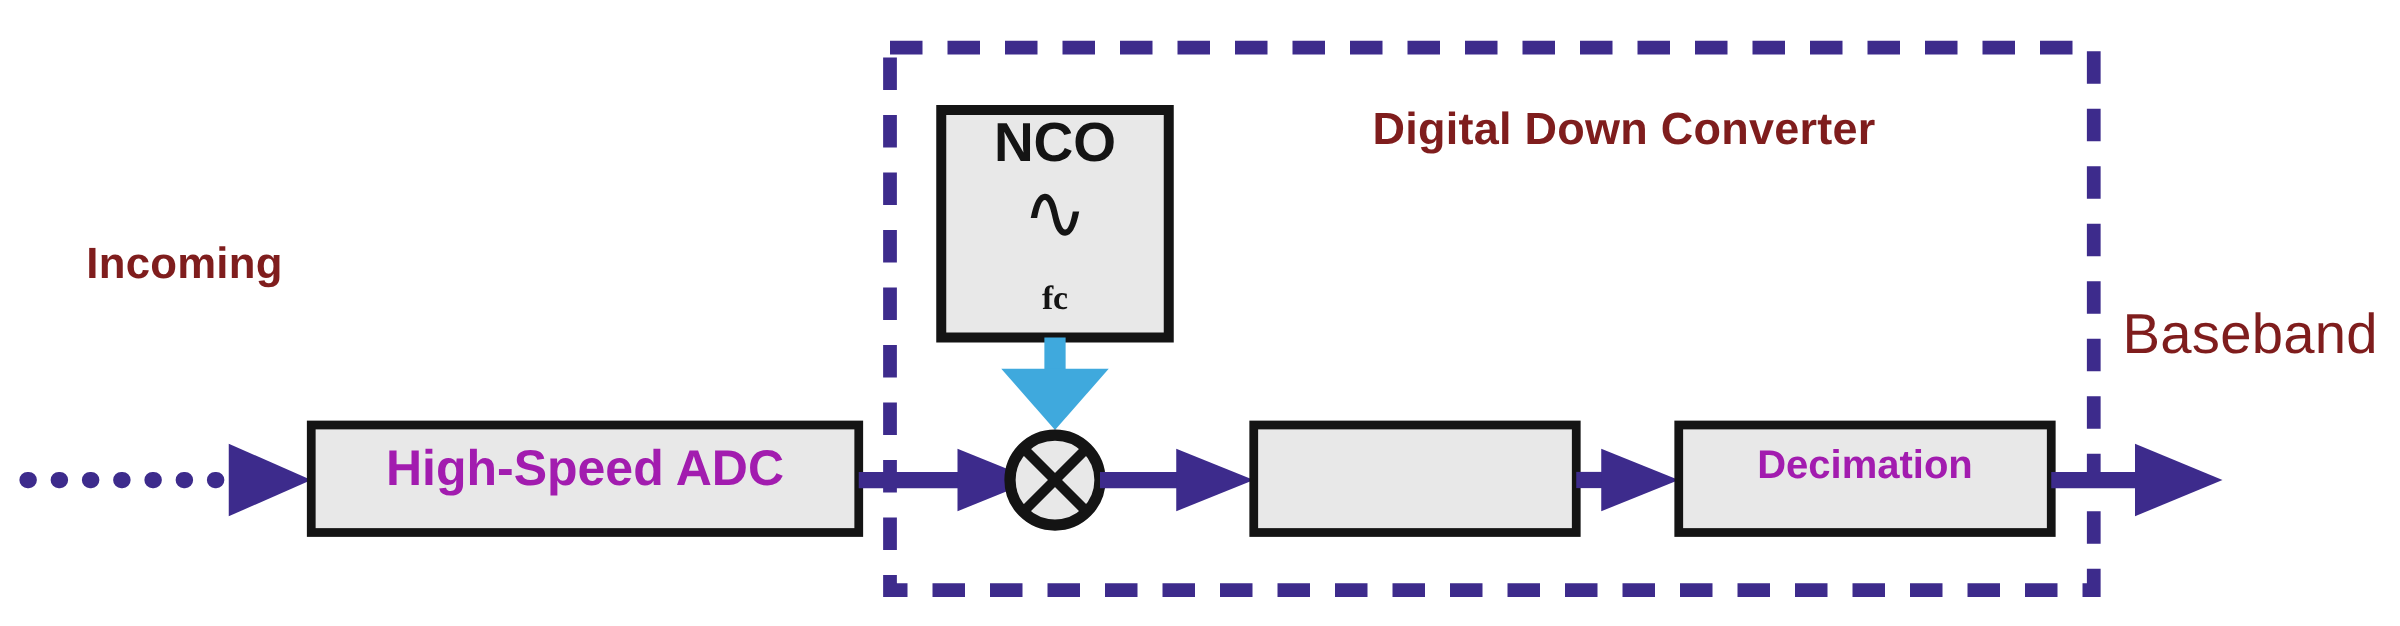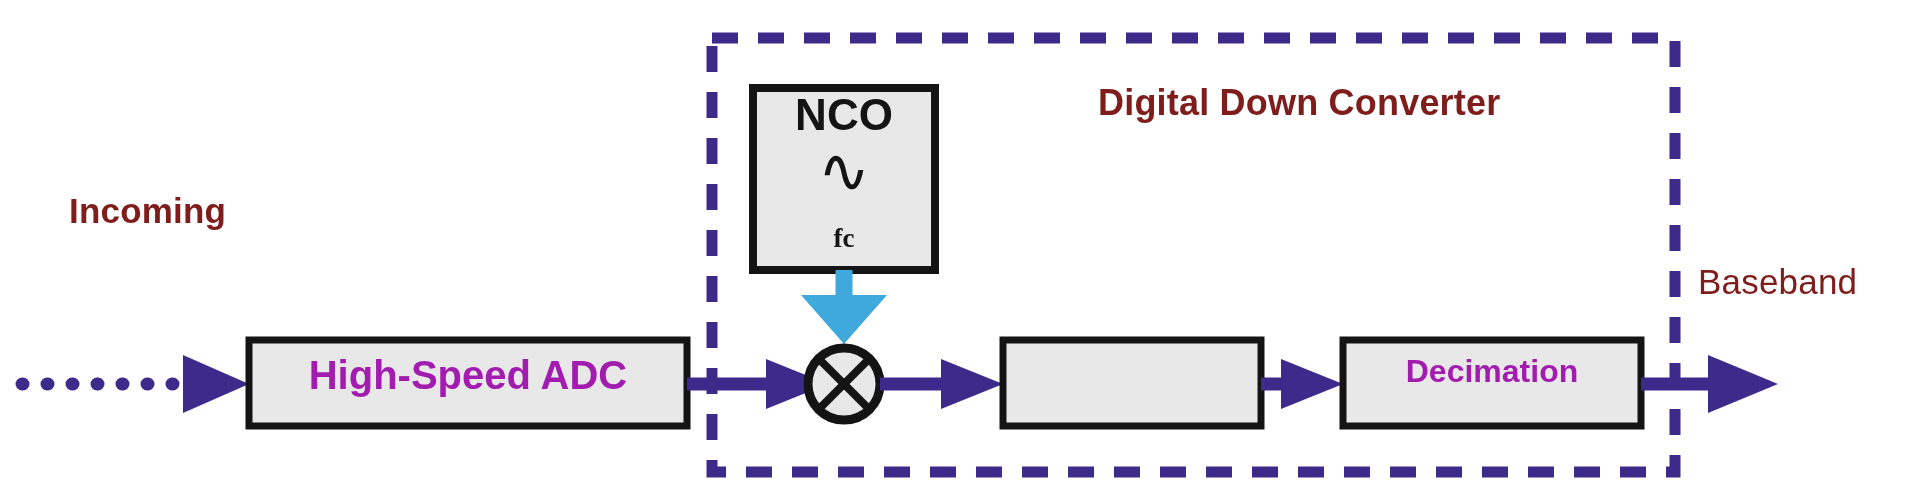--- a/index.html
+++ b/index.html
@@ -34,24 +34,23 @@
     left: 55px;
     top: 190px;
     font-size: 35px;
     font-weight: 700;
     letter-spacing: 0.2px;
     margin-left: 14px;
   }
   .lbl-baseband {
     left: 1698px;
     top: 240px;
-    font-size: 35px;
+    font-size: 45px;
     font-weight: 400;
     letter-spacing: 0.2px;
-    margin-top: 21px;
   }
   .lbl-ddc {
     left: 1098px;
     top: 82px;
     font-size: 36px;
     font-weight: 700;
     letter-spacing: 0.2px;
   }
   .blk-text {
     position: absolute;

